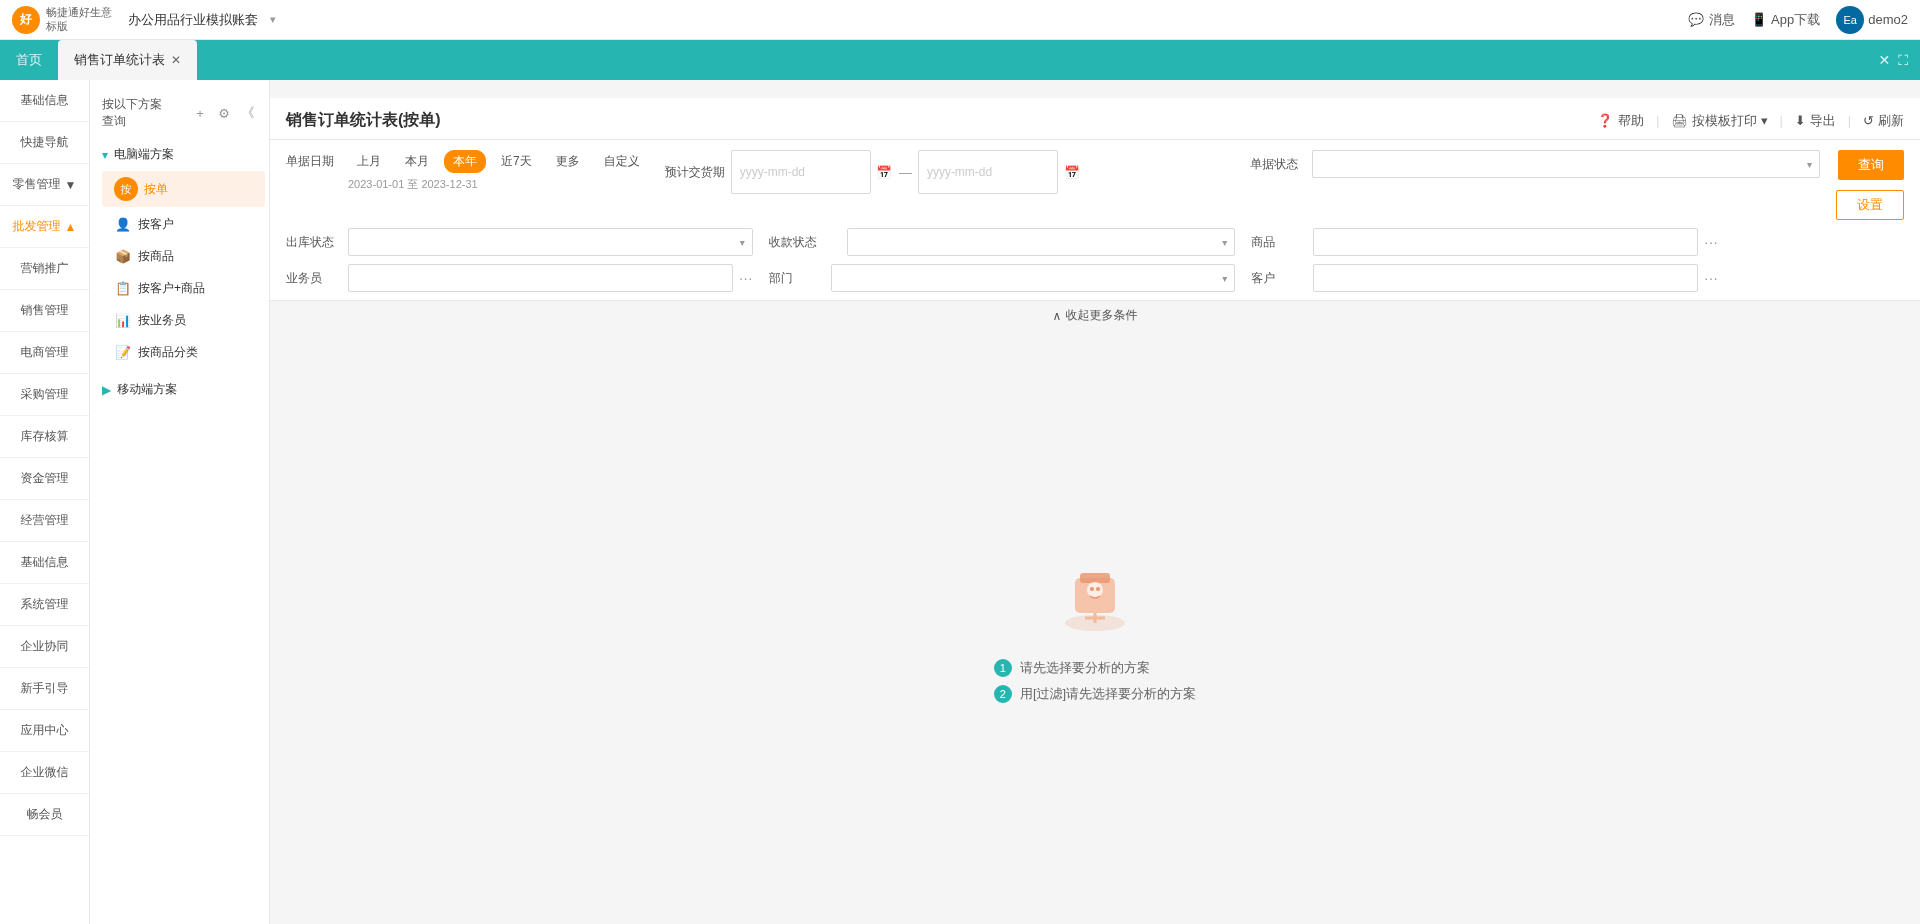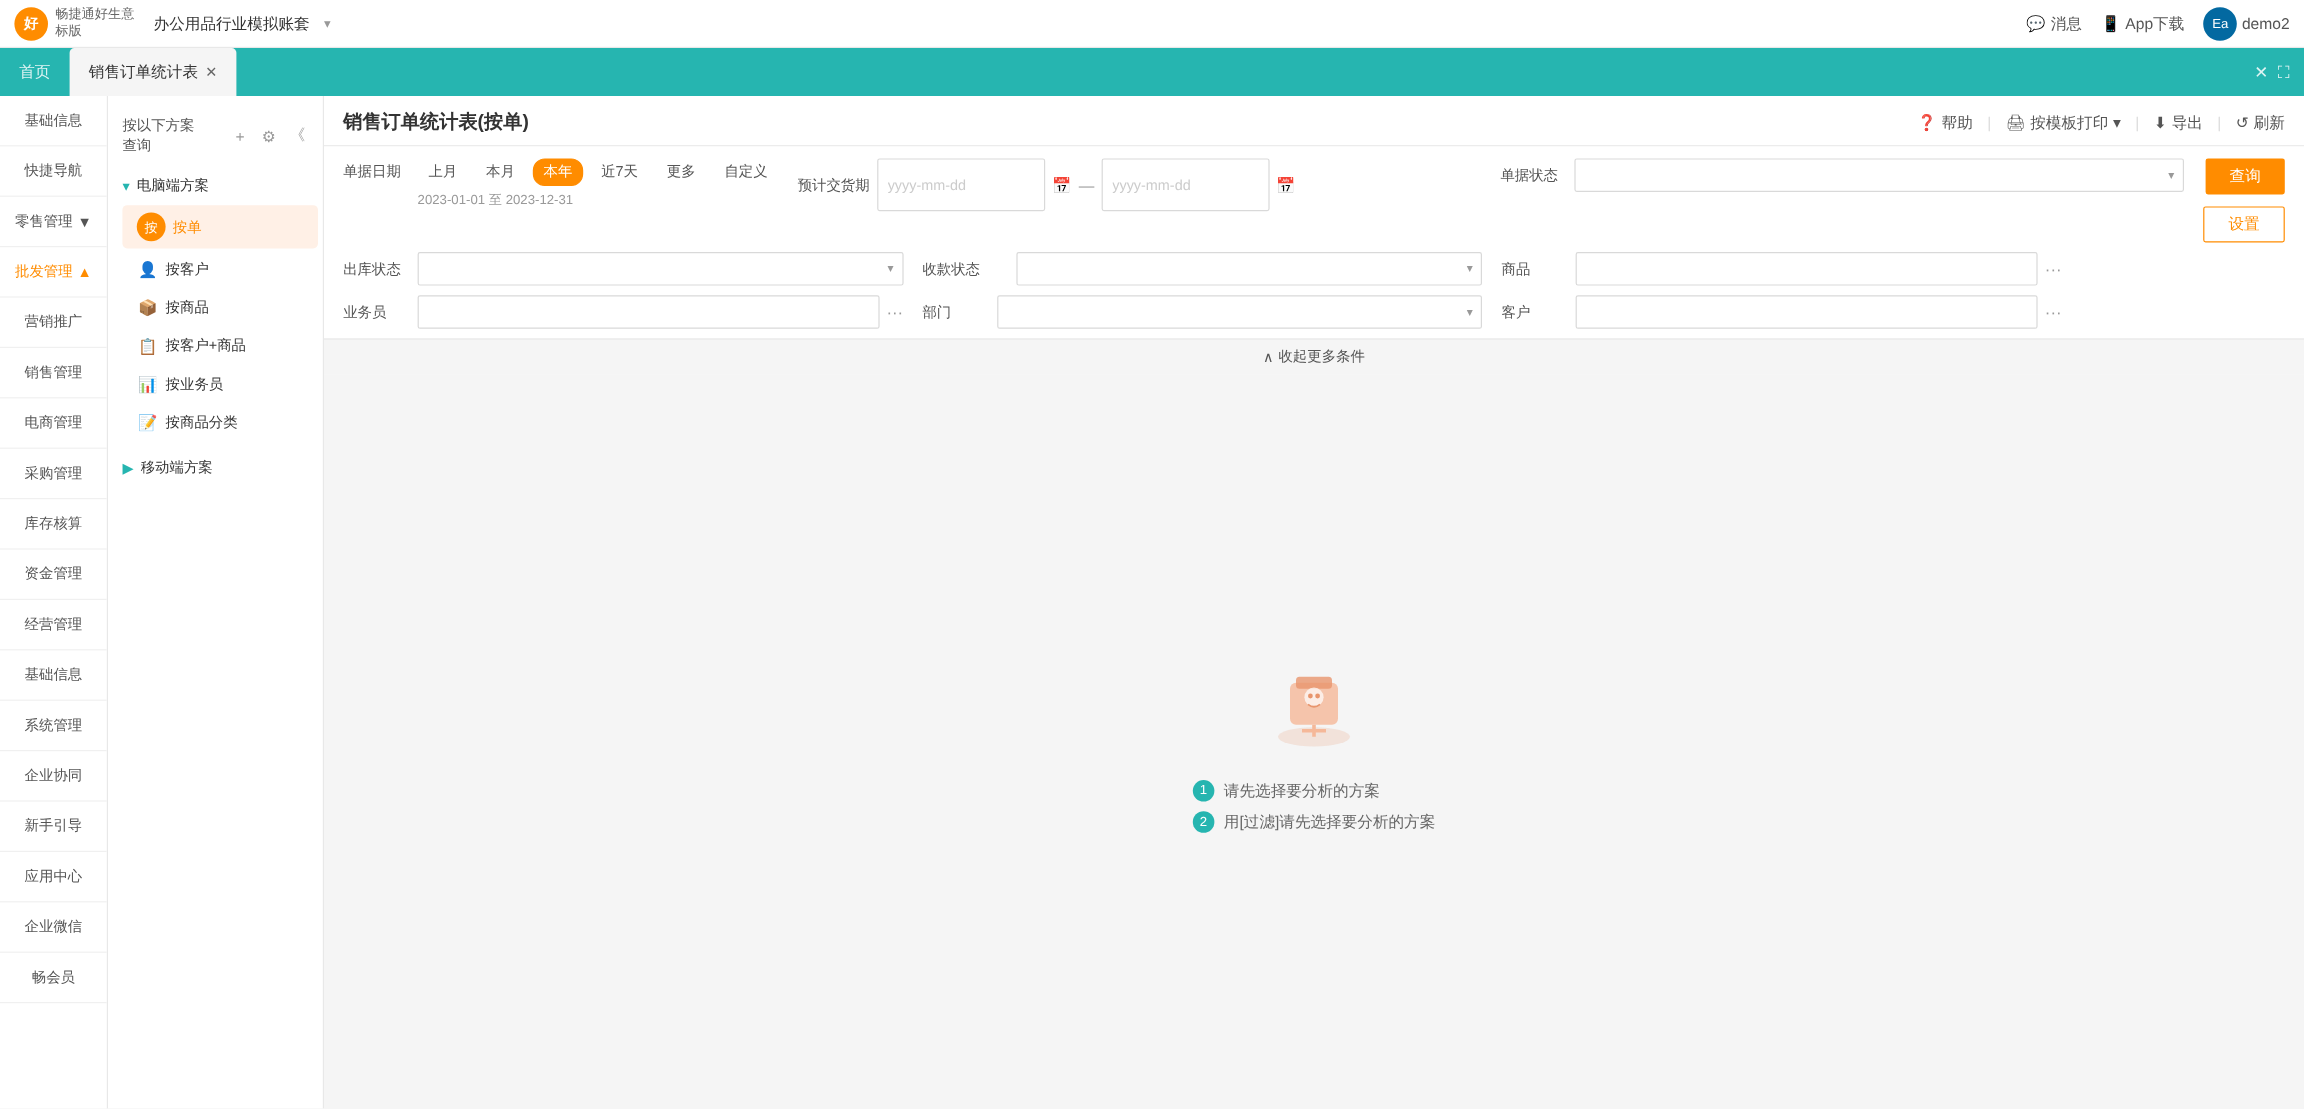--- a/index.html
+++ b/index.html
@@ -51,21 +51,21 @@
     .scheme-items { padding-left: 8px; }
     .scheme-item { display: flex; align-items: center; padding: 6px 12px; cursor: pointer; border-radius: 4px; margin: 2px 4px; }
     .scheme-item.active { background: #fff0e6; }
     .scheme-item-icon { width: 18px; height: 18px; display: flex; align-items: center; justify-content: center; margin-right: 6px; font-size: 11px; }
     .scheme-item-text { font-size: 12px; color: #333; }
     .scheme-item.active .scheme-item-text { color: #ff8c00; }
     .active-dot { width: 24px; height: 24px; border-radius: 50%; background: #ff8c00; display: flex; align-items: center; justify-content: center; color: #fff; font-size: 11px; margin-right: 6px; }
     .mobile-section { margin-top: 8px; }
 
     
-    .main-content { flex: 1; display: flex; flex-direction: column; overflow: hidden; }
+    .main-content { flex: 1; display: flex; flex-direction: column; overflow: hidden; margin-top: 18px; }
     .page-header { padding: 12px 16px 8px; display: flex; align-items: center; justify-content: space-between; background: #fff; border-bottom: 1px solid #e8e8e8; }
     .page-title { font-size: 16px; font-weight: bold; color: #333; }
     .page-actions { display: flex; align-items: center; gap: 12px; }
     .page-action { display: flex; align-items: center; gap: 4px; color: #555; font-size: 13px; cursor: pointer; }
     .page-action-divider { color: #ddd; }
     .filter-label { font-size: 12px; color: #555; white-space: nowrap; min-width: 56px; }
     .filter-date-group { display: flex; align-items: center; gap: 6px; }
     .date-quick-btn { padding: 2px 8px; border-radius: 2px; font-size: 12px; cursor: pointer; color: #555; background: transparent; border: 1px solid transparent; }
     .date-quick-btn.active { background: #ff8c00; color: #fff; border-color: #ff8c00; border-radius: 10px; }
     .filter-input { flex: 1; height: 28px; border: 1px solid #d9d9d9; border-radius: 2px; padding: 0 8px; font-size: 12px; color: #333; outline: none; }

